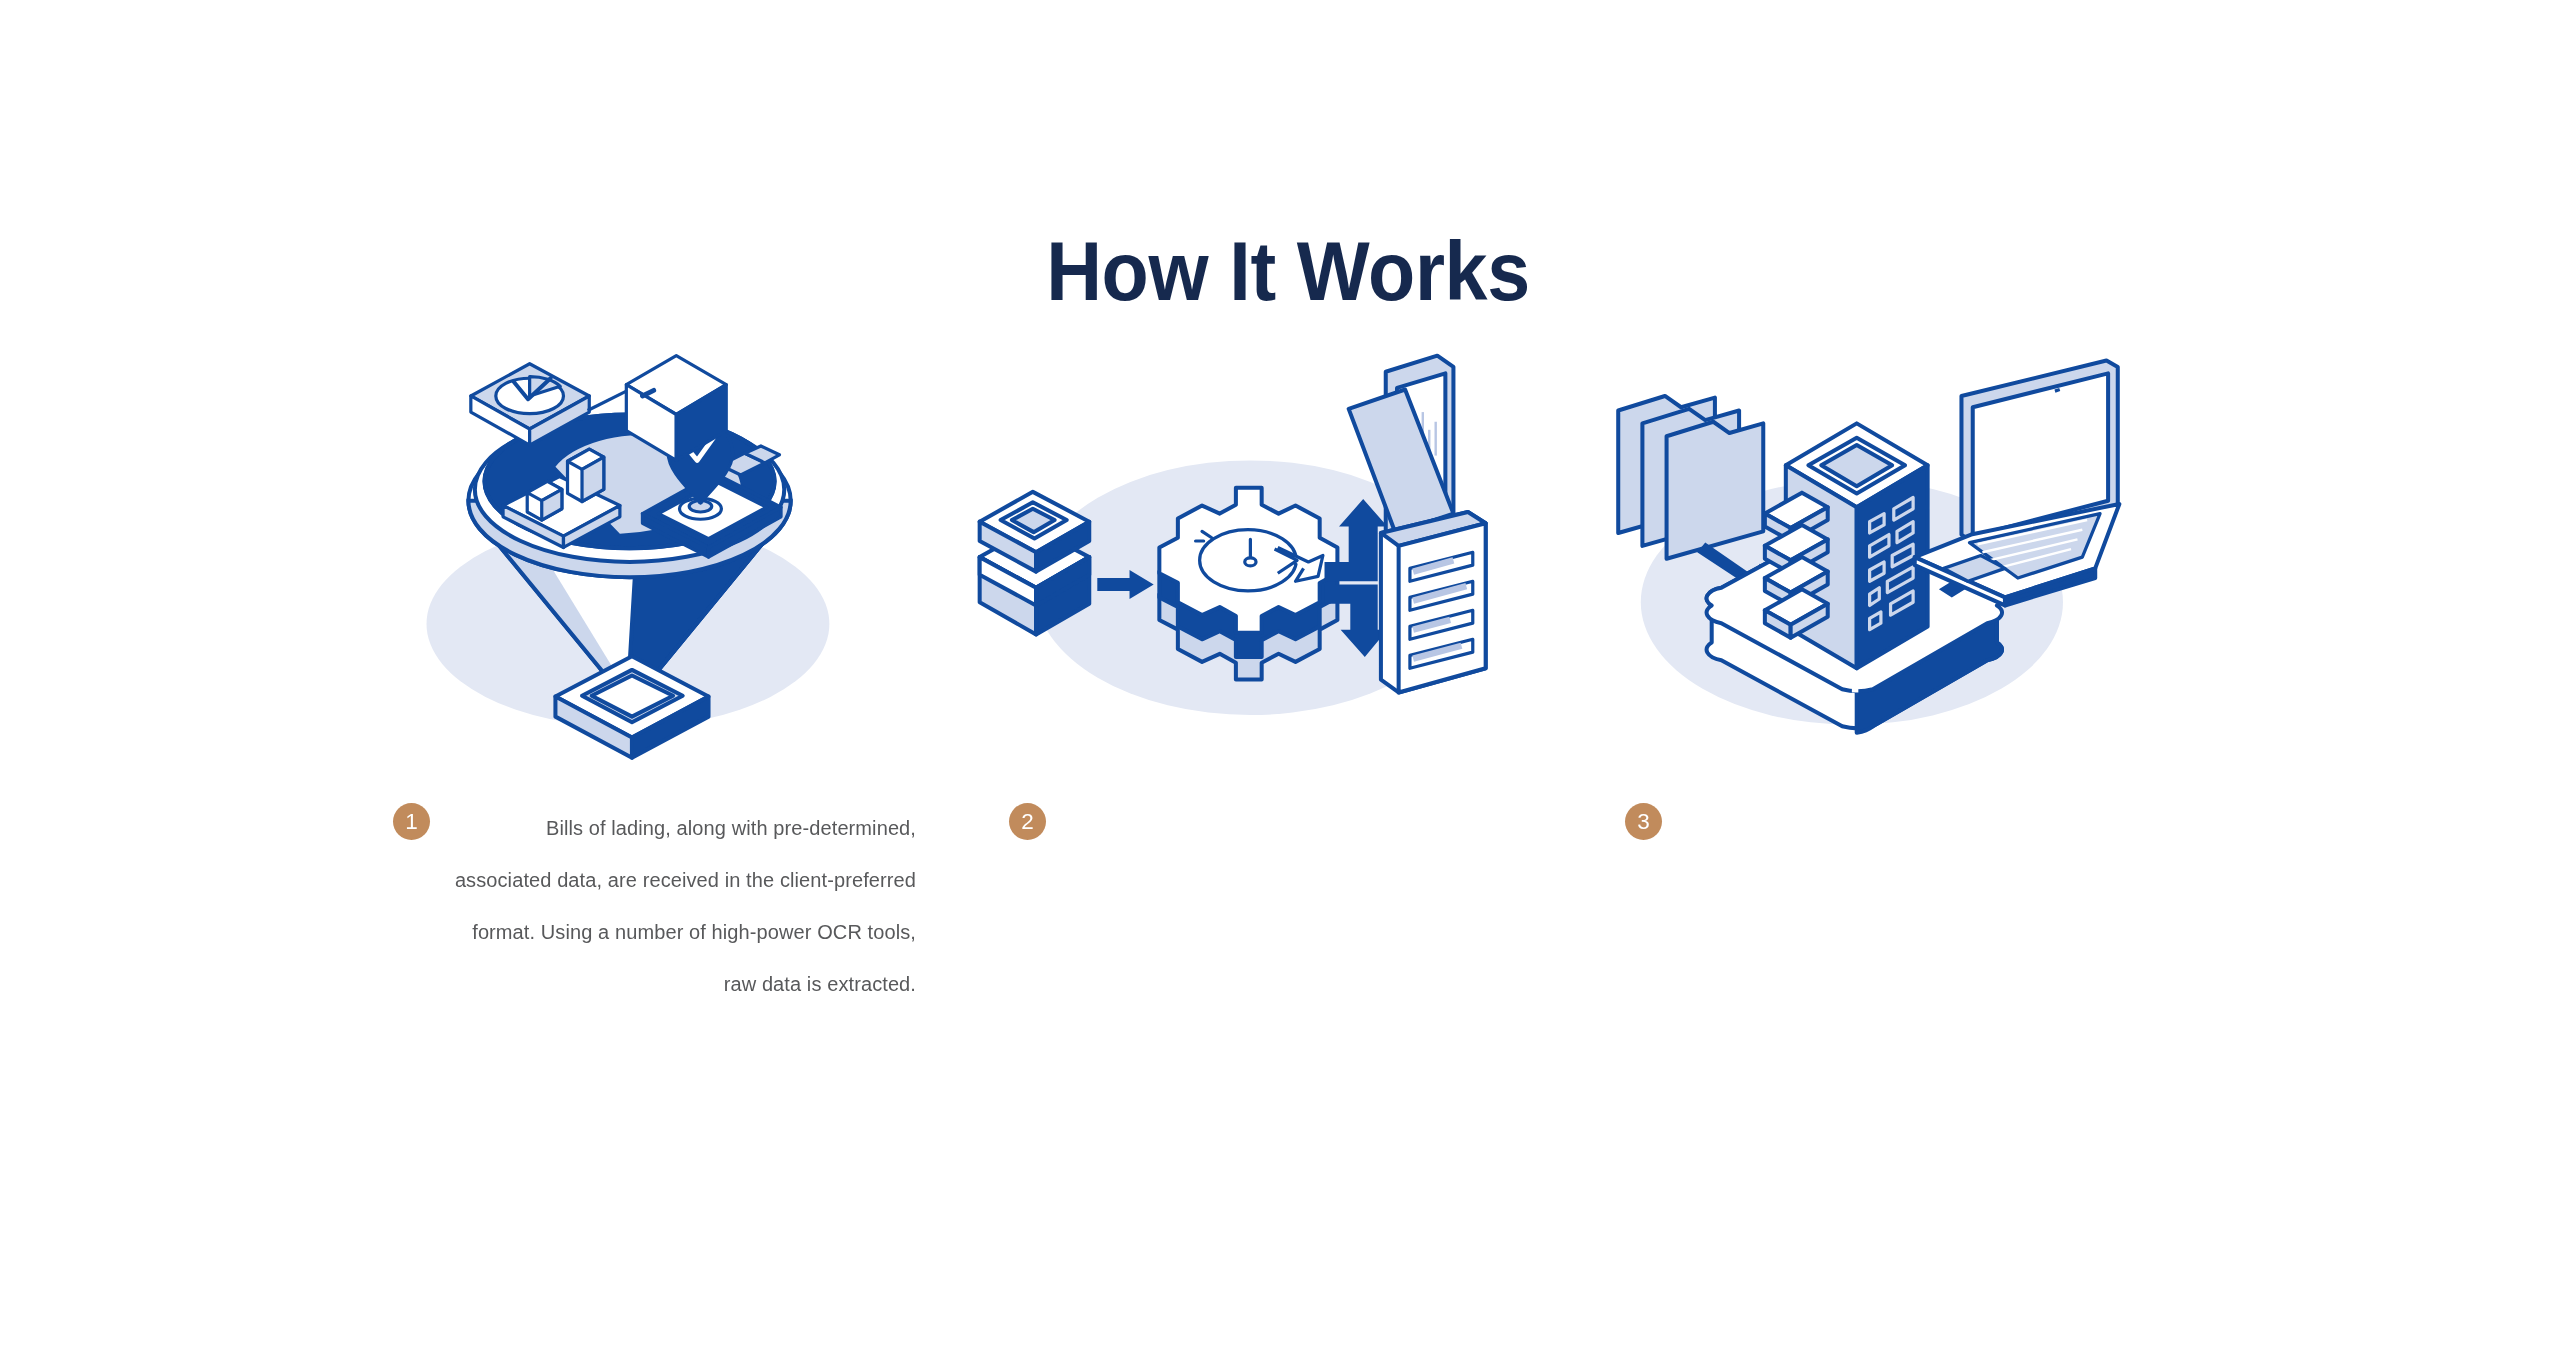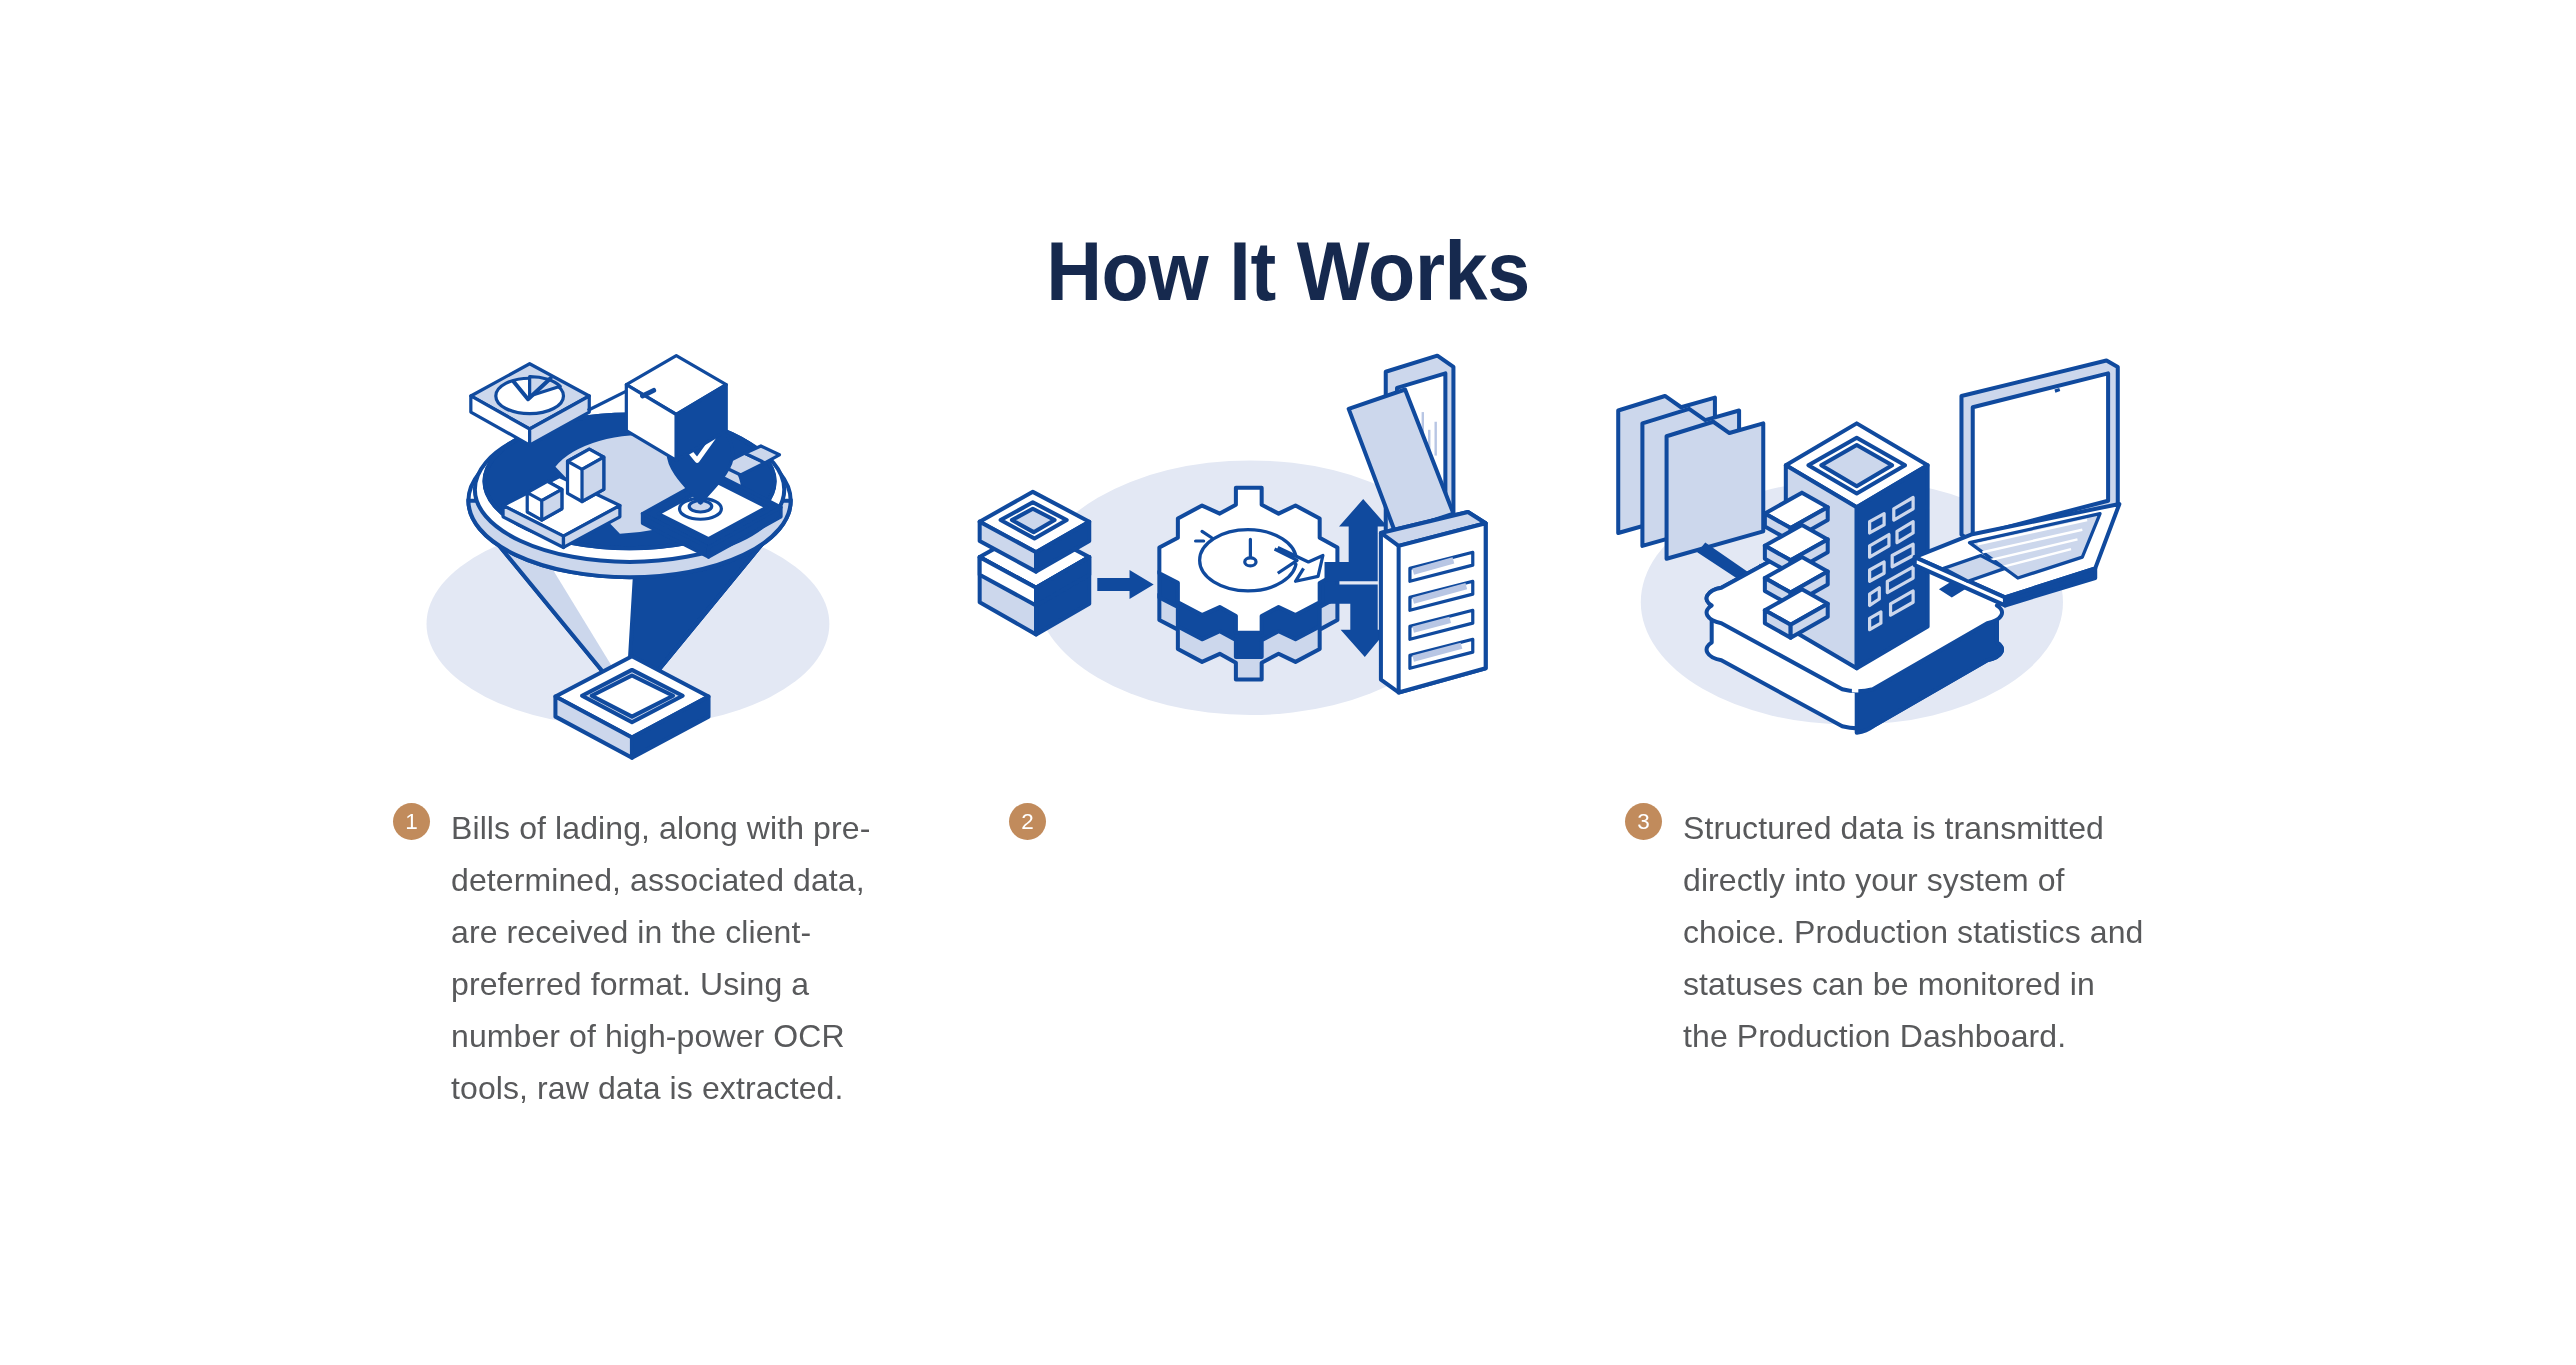--- a/index.html
+++ b/index.html
@@ -78,26 +78,27 @@
     font-size: 22.5px;
     line-height: 37px;
     text-align: center;
     font-weight: 400;
     margin-top: 0.8px;
     font-family: "Liberation Sans", sans-serif;
   }
   .step-text {
     flex: 1 1 auto;
     margin-left: 21px;
-    font-size: 32px;
+    font-size: 20px;
     line-height: 52px;
     color: #58595b;
     font-family: "Liberation Sans", sans-serif;
     font-weight: 400;
     letter-spacing: 0.1px;
+    text-align: right;
   }
   .col-1 .step-text { width: 483px; }
   .col-2 .step-text { width: 503px; }
   .col-3 .step-text { width: 495px; }
 </style>
 </head>
 <body>
 
 <div class="page">
 
@@ -352,19 +353,18 @@
             </g>
             <g>
               <path d="M444 276 L490 260 L520 276 L474 292 Z" fill="#ccd7ec" stroke-width="4"></path>
             </g>
           </g>
         </svg>
       </div>
 
       <div class="step">
         <div class="badge">3</div>
-        <div class="step-text">Structured data is transmitted directly into your system of choice. Production statistics and statuses can be monitored in the Production Dashboard.</div>
       </div>
     </div>
 
   </div>
 </div>
 
 
 </body></html>

